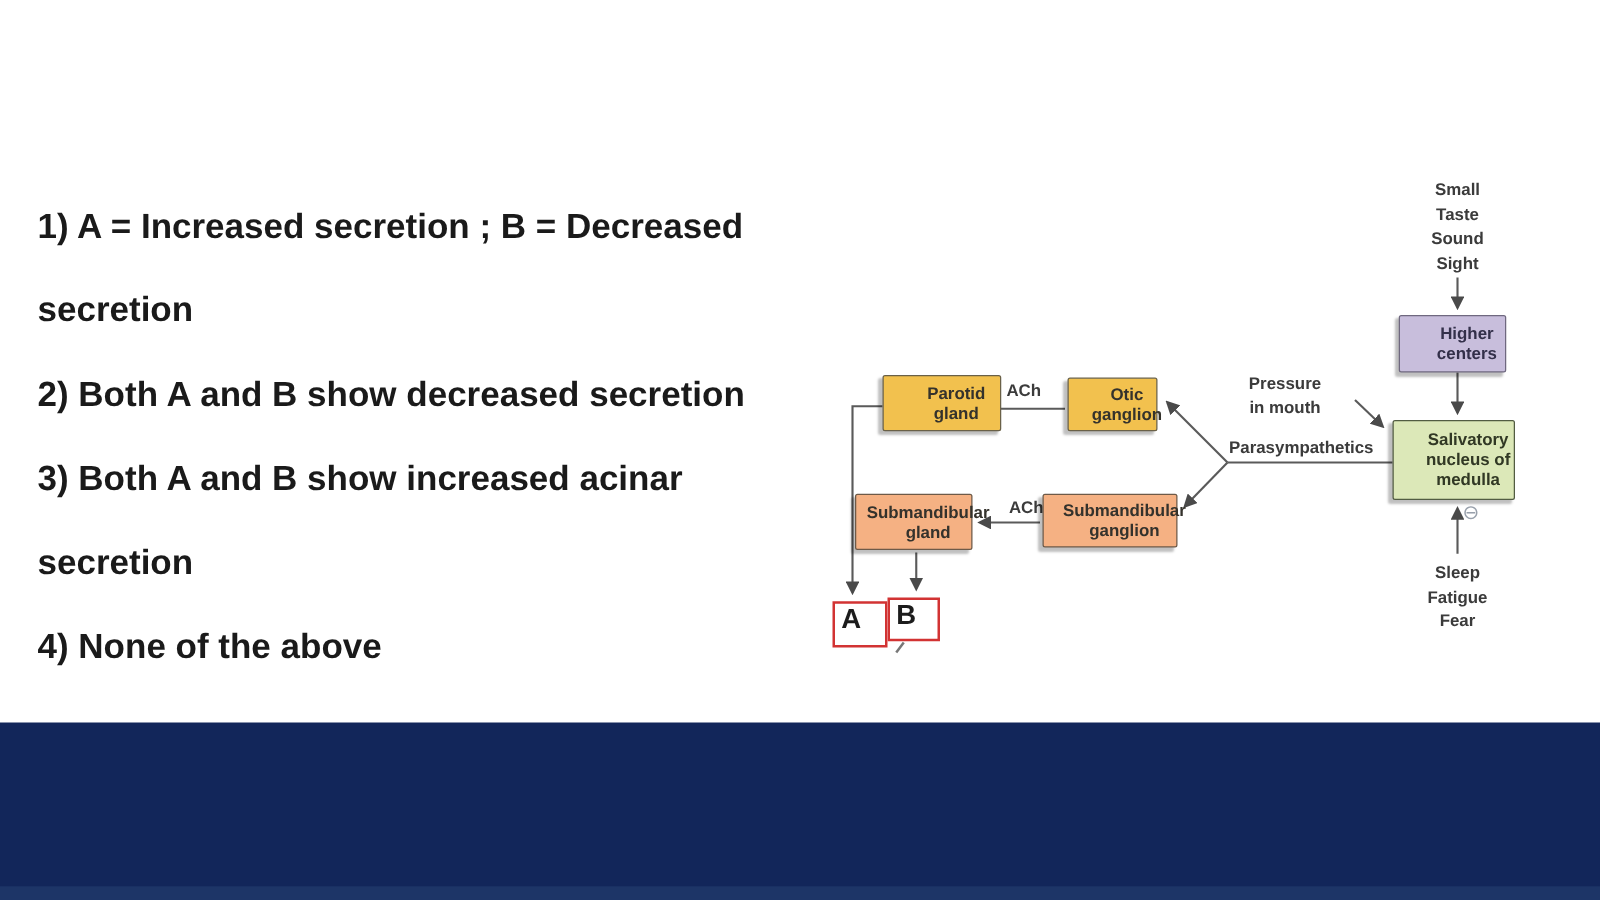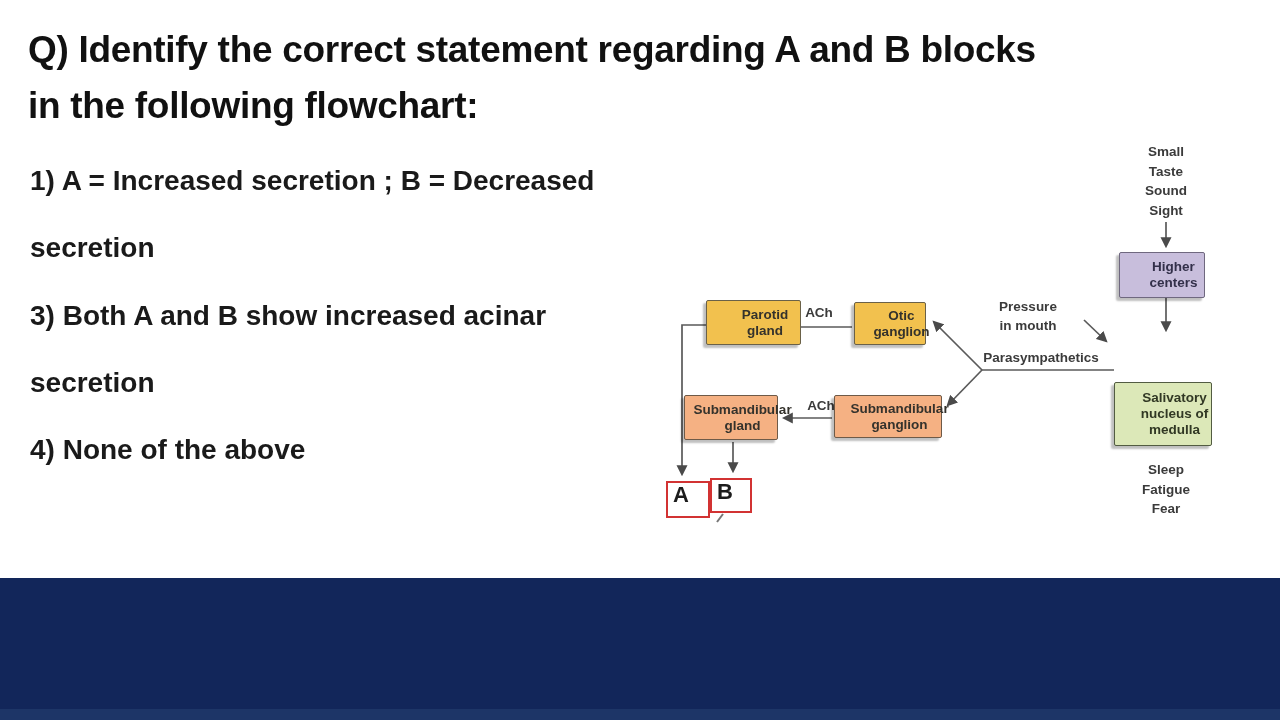--- a/index.html
+++ b/index.html
@@ -38,28 +38,25 @@
 
   
   .footer { position:absolute; left:0; top:578px; width:1280px; height:142px; background:#12265a; }
   .footer-strip { position:absolute; left:0; bottom:0; width:100%; height:11px; background:#1d3567; }
 </style>
 </head>
 <body>
 
 <div class="slide">
 
-  <div class="q-title">
-    <div>Q) Identify the correct statement regarding A and B blocks</div>
-    <div>in the following flowchart:</div>
-  </div>
 
   <div class="q-options">
     <div class="opt-line">1) A = Increased secretion ; B = Decreased</div>
     <div class="opt-line">secretion</div>
+    <div class="opt-line">2) Both A and B show decreased secretion</div>
     <div class="opt-line">3) Both A and B show increased acinar</div>
     <div class="opt-line">secretion</div>
     <div class="opt-line">4) None of the above</div>
   </div>
 
   <div class="flowchart">
 
     <svg class="fc-svg" viewBox="0 0 600 440">
       <defs>
         <marker id="arr" viewBox="0 0 10 10" refX="8" refY="5" markerWidth="6.5" markerHeight="6.5" orient="auto">
@@ -94,28 +91,28 @@
 
     <div class="fc-label" style="left:470px; top:12px; width:80px;">Small
 Taste
 Sound
 Sight</div>
     <div class="fc-label" style="left:322px; top:168px; width:100px; line-height:1.4;">Pressure
 in mouth</div>
     <div class="fc-label" style="left:325px; top:218px; width:120px;text-align:center;">Parasympathetics</div>
     <div class="fc-label" style="left:142px; top:173px; width:42px;">ACh</div>
     <div class="fc-label" style="left:144px; top:266px; width:42px;">ACh</div>
-    <div class="fc-label" style="left:468px; top:318px; width:84px;margin-top:12px;">Sleep
+    <div class="fc-label" style="left:468px; top:318px; width:84px;">Sleep
 Fatigue
 Fear</div>
     <span class="inhibit" style="left:514px; top:273px;">⊖</span>
 
     <div class="fc-box purple" style="left: 463px; top: 122px; width: 86px; height: 46px; background-color: rgb(200, 190, 220);">Higher
 centers</div>
-    <div class="fc-box green" style="left: 458px; top: 206px; width: 98px; height: 64px; background-color: rgb(220, 232, 184); margin-top: 46px;">Salivatory
+    <div class="fc-box green" style="left: 458px; top: 206px; width: 98px; height: 64px; background-color: rgb(220, 232, 184);">Salivatory
 nucleus of
 medulla</div>
     <div class="fc-box" style="left: 198px; top: 172px; width: 72px; height: 43px; background-color: rgb(242, 193, 78);">Otic
 ganglion</div>
     <div class="fc-box" style="left: 50px; top: 170px; width: 95px; height: 45px; background-color: rgb(242, 193, 78);">Parotid
 gland</div>
     <div class="fc-box peach" style="left: 178px; top: 265px; width: 108px; height: 43px; background-color: rgb(245, 177, 131);">Submandibular
 ganglion</div>
     <div class="fc-box peach" style="left: 28px; top: 265px; width: 94px; height: 45px; background-color: rgb(245, 177, 131);">Submandibular
 gland</div>

